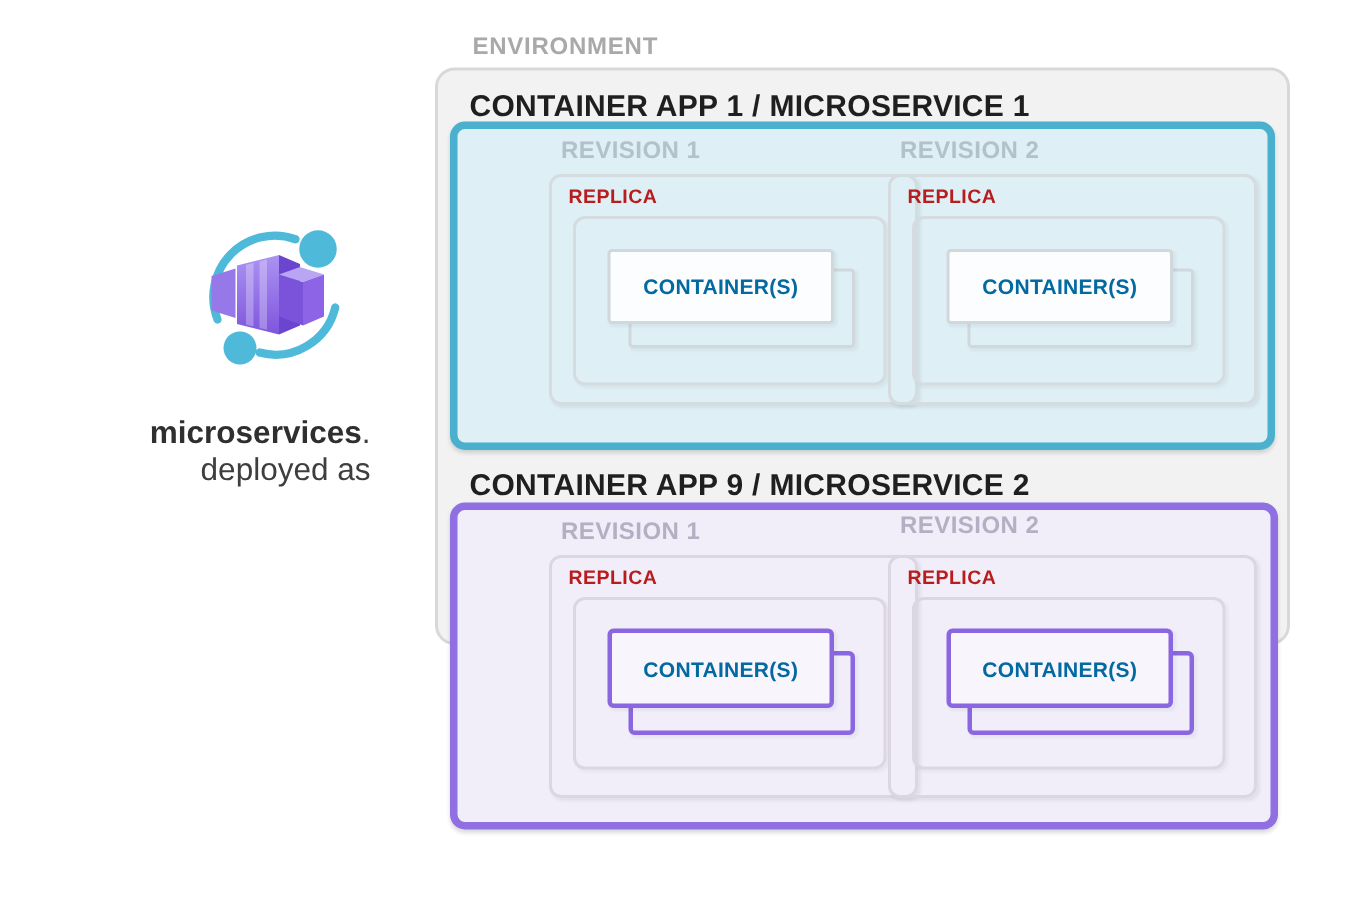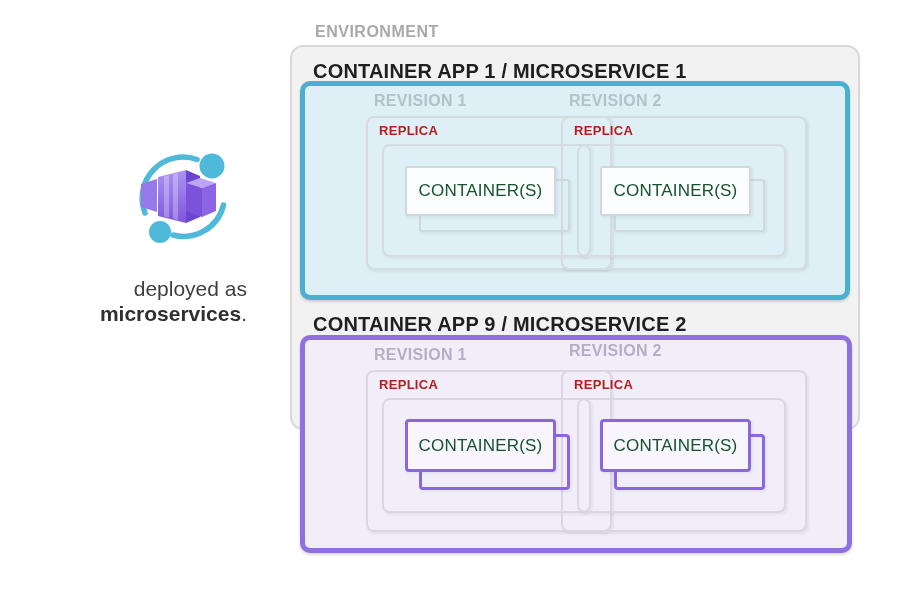--- a/index.html
+++ b/index.html
@@ -23,21 +23,21 @@
   .t2{top:266px;}
 
   .secbox{position:absolute;left:8px;width:550px;height:219px;box-sizing:border-box;
           border-radius:10px;box-shadow:0 2px 3px rgba(0,0,0,0.15);}
   .sec-teal{top:34px;background:#deeff5;border:5px solid #4ab0ce;}
   .sec-purple{top:288px;height:218px;width:552px;background:#f1eefa;border:5px solid #8f6fe2;}
 
   
   .rev{position:absolute;width:246px;top:6px;}
   .c1{left:19px;margin-left:42px;}
-  .c2{left:256px;}
+  .c2{left:287px;}
   .rev-label{height:22px;margin-left:8px;font-size:16px;font-weight:bold;letter-spacing:0.3px;}
   .sec-teal .rev-label{color:#b2c1ca;}
   .sec-purple .rev-label{color:#b5afc3;}
   .sec-purple .c2 .rev-label{position:relative;top:-4px;}
 
   .replica{position:relative;margin-top:2px;width:246px;box-sizing:border-box;
            border-radius:8px;box-shadow:1.5px 1.5px 2px rgba(90,100,110,0.10);}
   .sec-teal .replica{height:154px;border:2px solid #d4dce0;}
   .sec-purple .replica{height:162px;border:2px solid #dbd5e4;}
   .replica-label{position:absolute;left:11px;top:5px;font-size:13px;font-weight:bold;
@@ -50,21 +50,21 @@
   .cbox{position:absolute;width:151px;box-sizing:border-box;
         box-shadow:1.5px 1.5px 2px rgba(90,100,110,0.08);}
   .cbox.front{left:37px;top:48px;z-index:2;display:flex;align-items:center;justify-content:center;}
   .cbox.back{left:51px;top:61px;z-index:1;}
   .sec-teal .cbox{border:2px solid #d1d8db;border-radius:3px;}
   .sec-teal .cbox.front{height:50px;background:#fcfdfe;}
   .sec-teal .cbox.back{height:53px;}
   .sec-purple .cbox{border:3px solid #8a66e0;border-radius:4px;}
   .sec-purple .cbox.front{height:53px;top:47px;background:#f8f5fd;}
   .sec-purple .cbox.back{height:56px;top:62px;}
-  .cbox-label{font-size:17px;font-weight:normal;color:#14532d;letter-spacing:0.2px;}
+  .cbox-label{font-size:14px;font-weight:bold;color:#0369a1;letter-spacing:0.2px;}
 </style>
 </head>
 <body>
 
 <div class="stage">
 
   <span class="app-icon">
     <svg width="100" height="100" viewBox="0 0 100 100">
       <defs>
         <linearGradient id="gm" x1="0" y1="0" x2="0" y2="1">
@@ -83,22 +83,22 @@
       <polygon points="65,43 79,38 79,66 65,72" fill="#8D64E6"></polygon>
       <polygon points="21,32 49,25 49,78 21,71" fill="url(#gm)"></polygon>
       <polygon points="27,31.5 32,30.3 32,72.7 27,71.5" fill="#ffffff" opacity="0.28"></polygon>
       <polygon points="36,29.3 41,28 41,74.9 36,73.7" fill="#ffffff" opacity="0.28"></polygon>
       <circle cx="75" cy="21" r="12.5" fill="#4FB9DA"></circle>
       <circle cx="23" cy="87" r="11" fill="#4FB9DA"></circle>
     </svg>
   </span>
 
   <div class="caption">
+    <div><span class="bold">microservices</span><span>.</span></div>
     <div>deployed as</div>
-    <div><span class="bold">microservices</span><span>.</span></div>
   </div>
 
   <div class="env-box">
     <div class="env-label">ENVIRONMENT</div>
 
     <div class="sec-title t1">CONTAINER APP 1 / MICROSERVICE 1</div>
     <div class="secbox sec-teal">
 
       <div class="rev c1">
         <div class="rev-label">REVISION 1</div>

